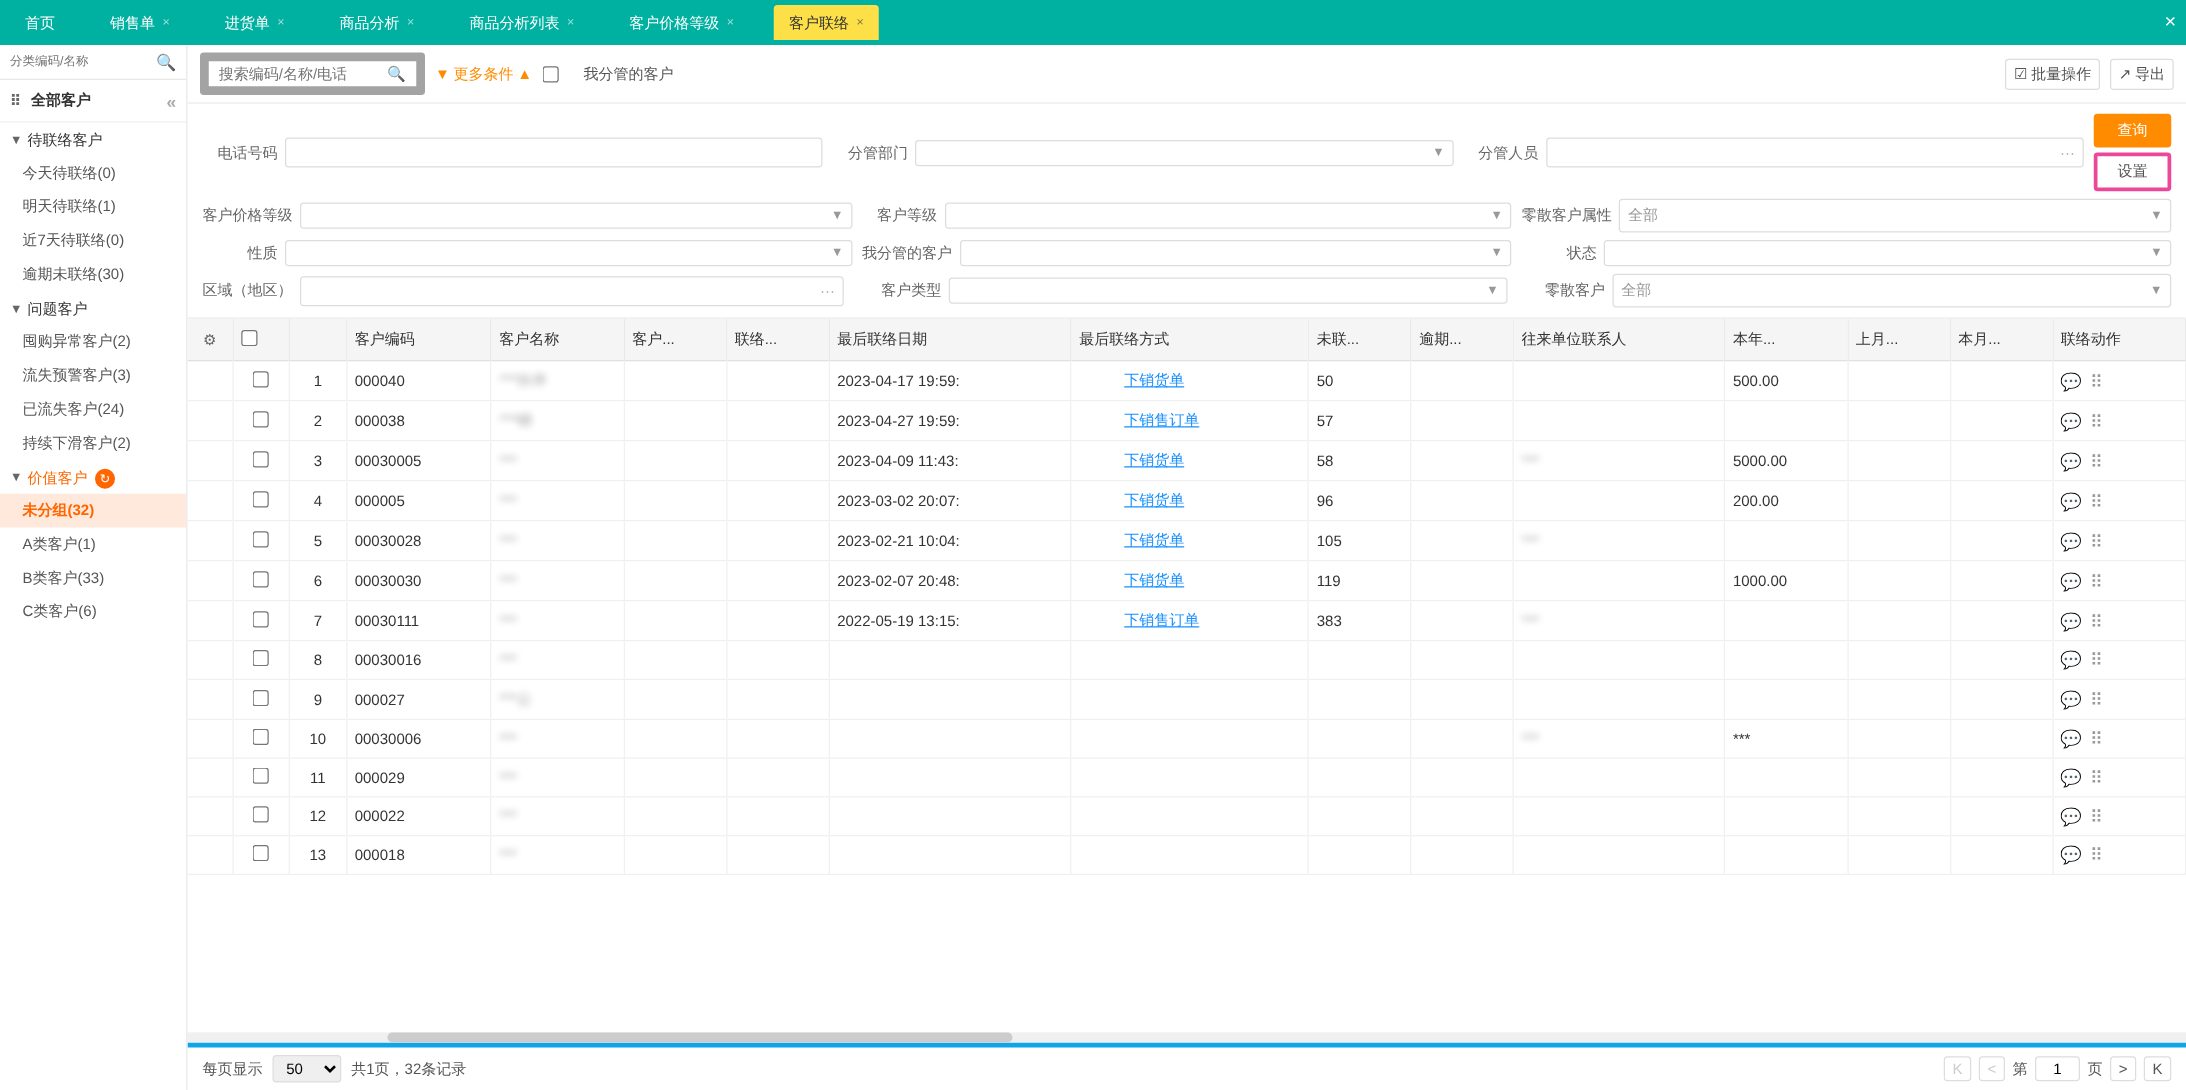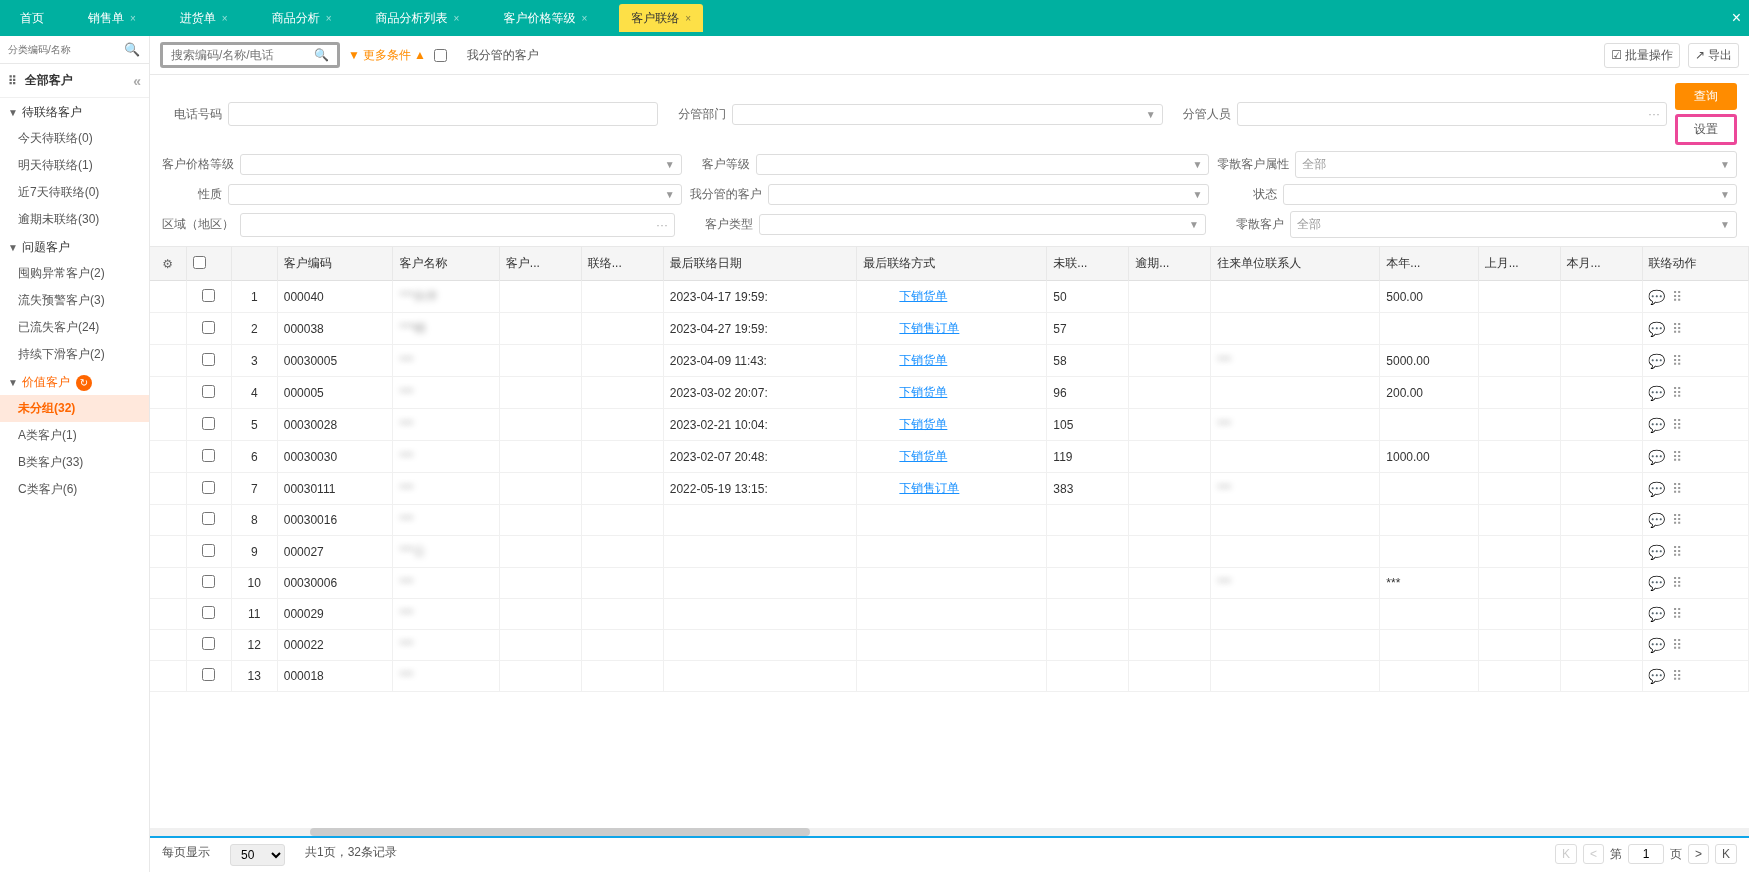--- a/index.html
+++ b/index.html
@@ -121,21 +121,21 @@
       display: flex;
       align-items: center;
       padding: 6px 10px;
       background: #fff;
       border-bottom: 1px solid #e8e8e8;
       gap: 8px;
     }
     .filter-search {
       display: flex;
       align-items: flex-end;
-      border: 3px solid #a3a3a3;
+      border: 7px solid #a3a3a3;
       border-radius: 3px;
       padding: 3px 8px;
       gap: 4px;
       width: 180px;
     }
     .filter-search input {
       border: none;
       outline: none;
       font-size: 12px;
       color: #999;
@@ -304,25 +304,25 @@
 
     
     input[type="checkbox"] { cursor: pointer; }
 
     
     .th-settings { cursor: pointer; color: #666; }
 
     
     .bottom-bar {
       display: flex;
-      align-items: flex-start;
+      align-items: center;
       padding: 6px 12px;
       background: #fff;
-      border-top: 2px solid #0ea5e9;
-      gap: 20px;
+      border-top: 4px solid #0ea5e9;
+      gap: 8px;
       font-size: 12px;
       color: #555;
     }
     .page-size-select {
       border: 1px solid #ddd;
       border-radius: 3px;
       padding: 2px 6px;
       font-size: 12px;
       cursor: pointer;
     }

